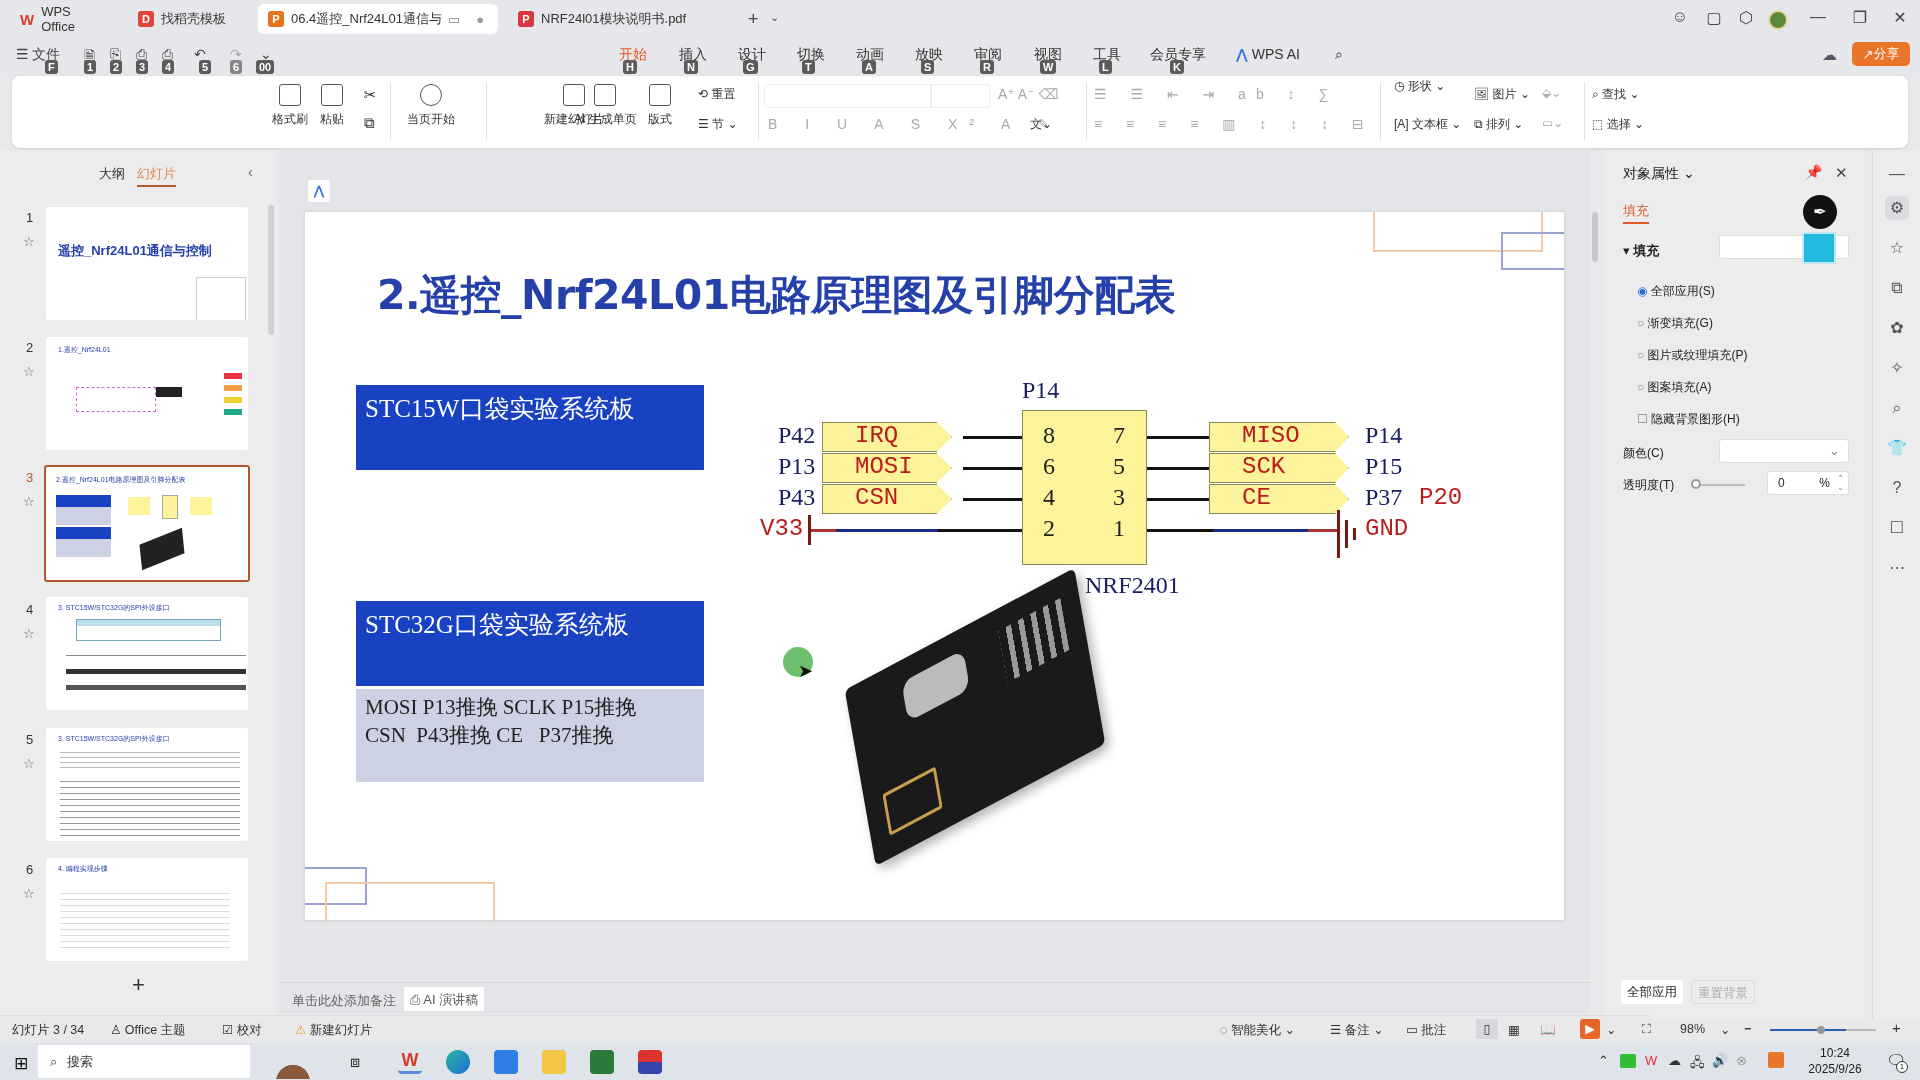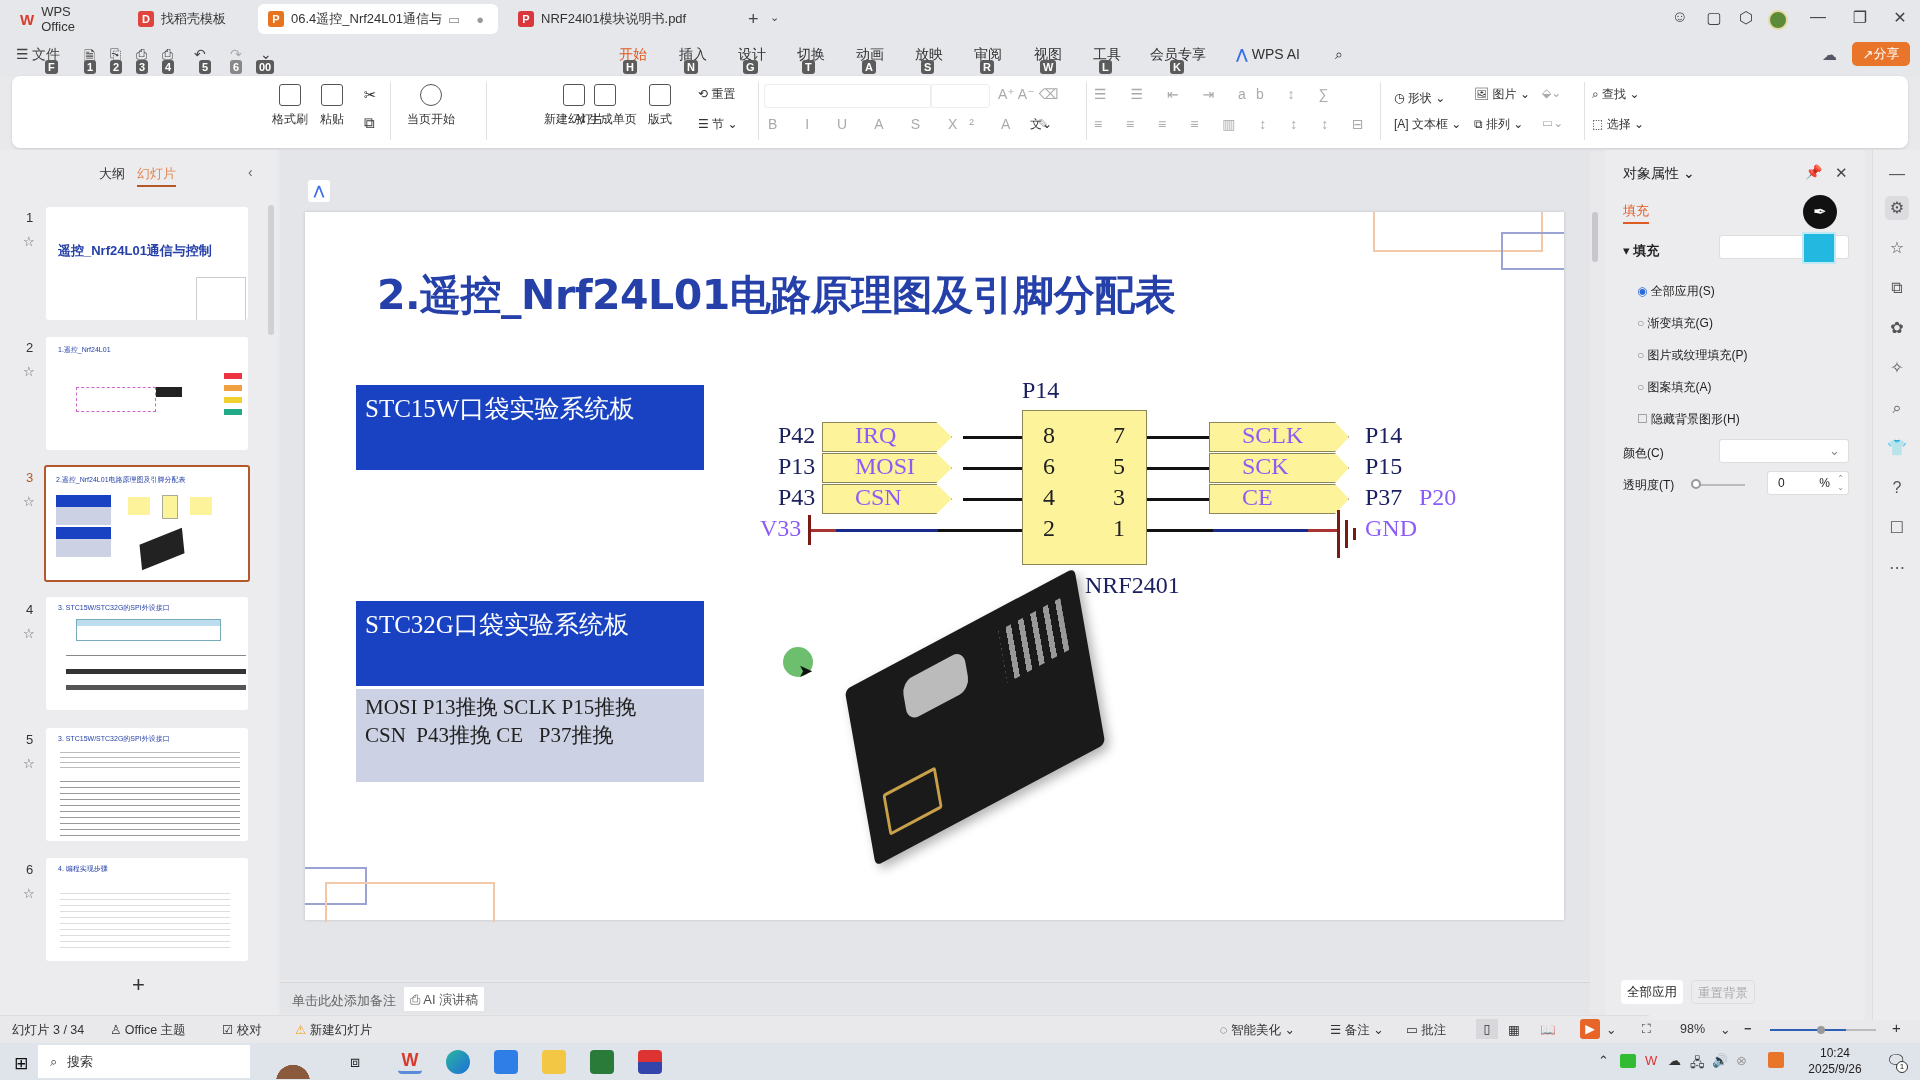--- a/index.html
+++ b/index.html
@@ -43,21 +43,21 @@
 
 #taskbar{left:0;top:1043px;width:1920px;height:37px;background:#dfe3ea}
 .tb-ic{position:absolute;top:7px;width:24px;height:24px;border-radius:4px}
 
 .sl-title{position:absolute;left:72px;top:56px;font-size:41px;font-weight:bold;color:#2540a8;font-family:"DejaVu Sans",sans-serif;letter-spacing:-0.5px}
 .blue-hdr{position:absolute;background:#1842c1;color:#fff;font-family:"Liberation Serif",serif;font-size:25px;padding:7px 9px}
 .grey-box{position:absolute;background:#ccd2e4;font-family:"Liberation Serif",serif;font-size:21px;color:#222;padding:4px 9px;line-height:28px}
 .grey-box .r{white-space:pre}
 .ybox{position:absolute;background:#fcf39a;border:1px solid #8a8656}
 .pin{position:absolute;font-family:"Liberation Serif",serif;font-size:24px;color:#1b2060}
-.ylabel{position:absolute;font-family:Liberation Serif, serif;font-size:24px;color:#8b5cf6}
+.ylabel{position:absolute;font-family:Liberation Mono, monospace;font-size:24px;color:#b91c1c}
 .wire{position:absolute;height:3px;background:#111}
 </style>
 </head>
 <body>
 
 <div id="tabbar" class="abs">
   <div class="tab" style="left:10px;width:100px">
     <span class="ico" style="color:#d83b2b;font-size:15px">W</span>
     <span>WPS Office</span>
   </div>
@@ -168,21 +168,21 @@
   <div class="sep" style="left:746px"></div>
   <div class="abs" style="left:752px;top:8px;width:168px;height:24px;border:1px solid #eee;border-radius:3px"></div>
   <div class="abs" style="left:918px;top:8px;width:60px;height:24px;border:1px solid #eee;border-radius:3px"></div>
   <div class="rsmall grey" style="left:986px;top:10px;font-size:14px">A⁺ A⁻ ⌫</div>
   <div class="rsmall grey" style="left:756px;top:40px;font-size:14px;letter-spacing:12px">B I U A S X² A ✎</div>
   <div class="rsmall" style="left:1018px;top:40px;font-size:12px">文⌄</div>
   <div class="sep" style="left:1074px"></div>
   <div class="rsmall grey" style="left:1082px;top:10px;font-size:14px;letter-spacing:10px">☰ ☰ ⇤ ⇥ ab ↕ ∑</div>
   <div class="rsmall grey" style="left:1082px;top:40px;font-size:14px;letter-spacing:10px">≡ ≡ ≡ ≡ ▥ ↕ ↕ ↕ ⊟</div>
   <div class="sep" style="left:1368px"></div>
-  <div class="rsmall" style="left:1382px;top:14px"><span>◷ </span><span>形状</span> ⌄</div>
+  <div class="rsmall" style="left:1382px;top:2px"><span>◷ </span><span>形状</span> ⌄</div>
   <div class="rsmall" style="left:1382px;top:40px"><span>[A] </span><span>文本框</span> ⌄</div>
   <div class="rsmall" style="left:1462px;top:10px"><span>🖼 </span><span>图片</span> ⌄</div>
   <div class="rsmall" style="left:1462px;top:40px"><span>⧉ </span><span>排列</span> ⌄</div>
   <div class="rsmall grey" style="left:1530px;top:10px">⬙⌄</div>
   <div class="rsmall grey" style="left:1530px;top:40px">▭⌄</div>
   <div class="sep" style="left:1572px"></div>
   <div class="rsmall" style="left:1580px;top:10px"><span>⌕ </span><span>查找</span> ⌄</div>
   <div class="rsmall" style="left:1580px;top:40px"><span>⬚ </span><span>选择</span> ⌄</div>
 </div>
 
@@ -308,21 +308,21 @@
     <div class="wire" style="left:66px;top:157px;width:211px;background:linear-gradient(90deg,#a33 0 12%,#1b2a8a 12% 60%,#111 60%)"></div>
 
     <div class="wire" style="left:402px;top:64px;width:62px"></div>
     <div class="wire" style="left:402px;top:95px;width:62px"></div>
     <div class="wire" style="left:402px;top:126px;width:62px"></div>
     <div class="wire" style="left:402px;top:157px;width:190px;background:linear-gradient(90deg,#111 0 35%,#1b2a8a 35% 85%,#a33 85%)"></div>
 
     <div class="ybox" style="left:464px;top:50px;width:140px;height:30px;clip-path:polygon(0 0,90% 0,100% 50%,90% 100%,0 100%)"></div>
     <div class="ybox" style="left:464px;top:81px;width:140px;height:30px;clip-path:polygon(0 0,90% 0,100% 50%,90% 100%,0 100%)"></div>
     <div class="ybox" style="left:464px;top:112px;width:140px;height:30px;clip-path:polygon(0 0,90% 0,100% 50%,90% 100%,0 100%)"></div>
-    <div class="ylabel" style="left:497px;top:50px">SCLK</div>
+    <div class="ylabel" style="left:497px;top:50px">MISO</div>
     <div class="ylabel" style="left:497px;top:81px">SCK</div>
     <div class="ylabel" style="left:497px;top:112px">CE</div>
     <div class="pin" style="left:620px;top:50px">P14</div>
     <div class="pin" style="left:620px;top:81px">P15</div>
     <div class="pin" style="left:620px;top:112px">P37</div>
     <div class="ylabel" style="left:674px;top:112px">P20</div>
 
     <div class="abs" style="left:592px;top:138px;width:3px;height:48px;background:#7a1a14"></div>
     <div class="abs" style="left:600px;top:148px;width:3px;height:28px;background:#7a1a14"></div>
     <div class="abs" style="left:608px;top:156px;width:3px;height:12px;background:#7a1a14"></div>

